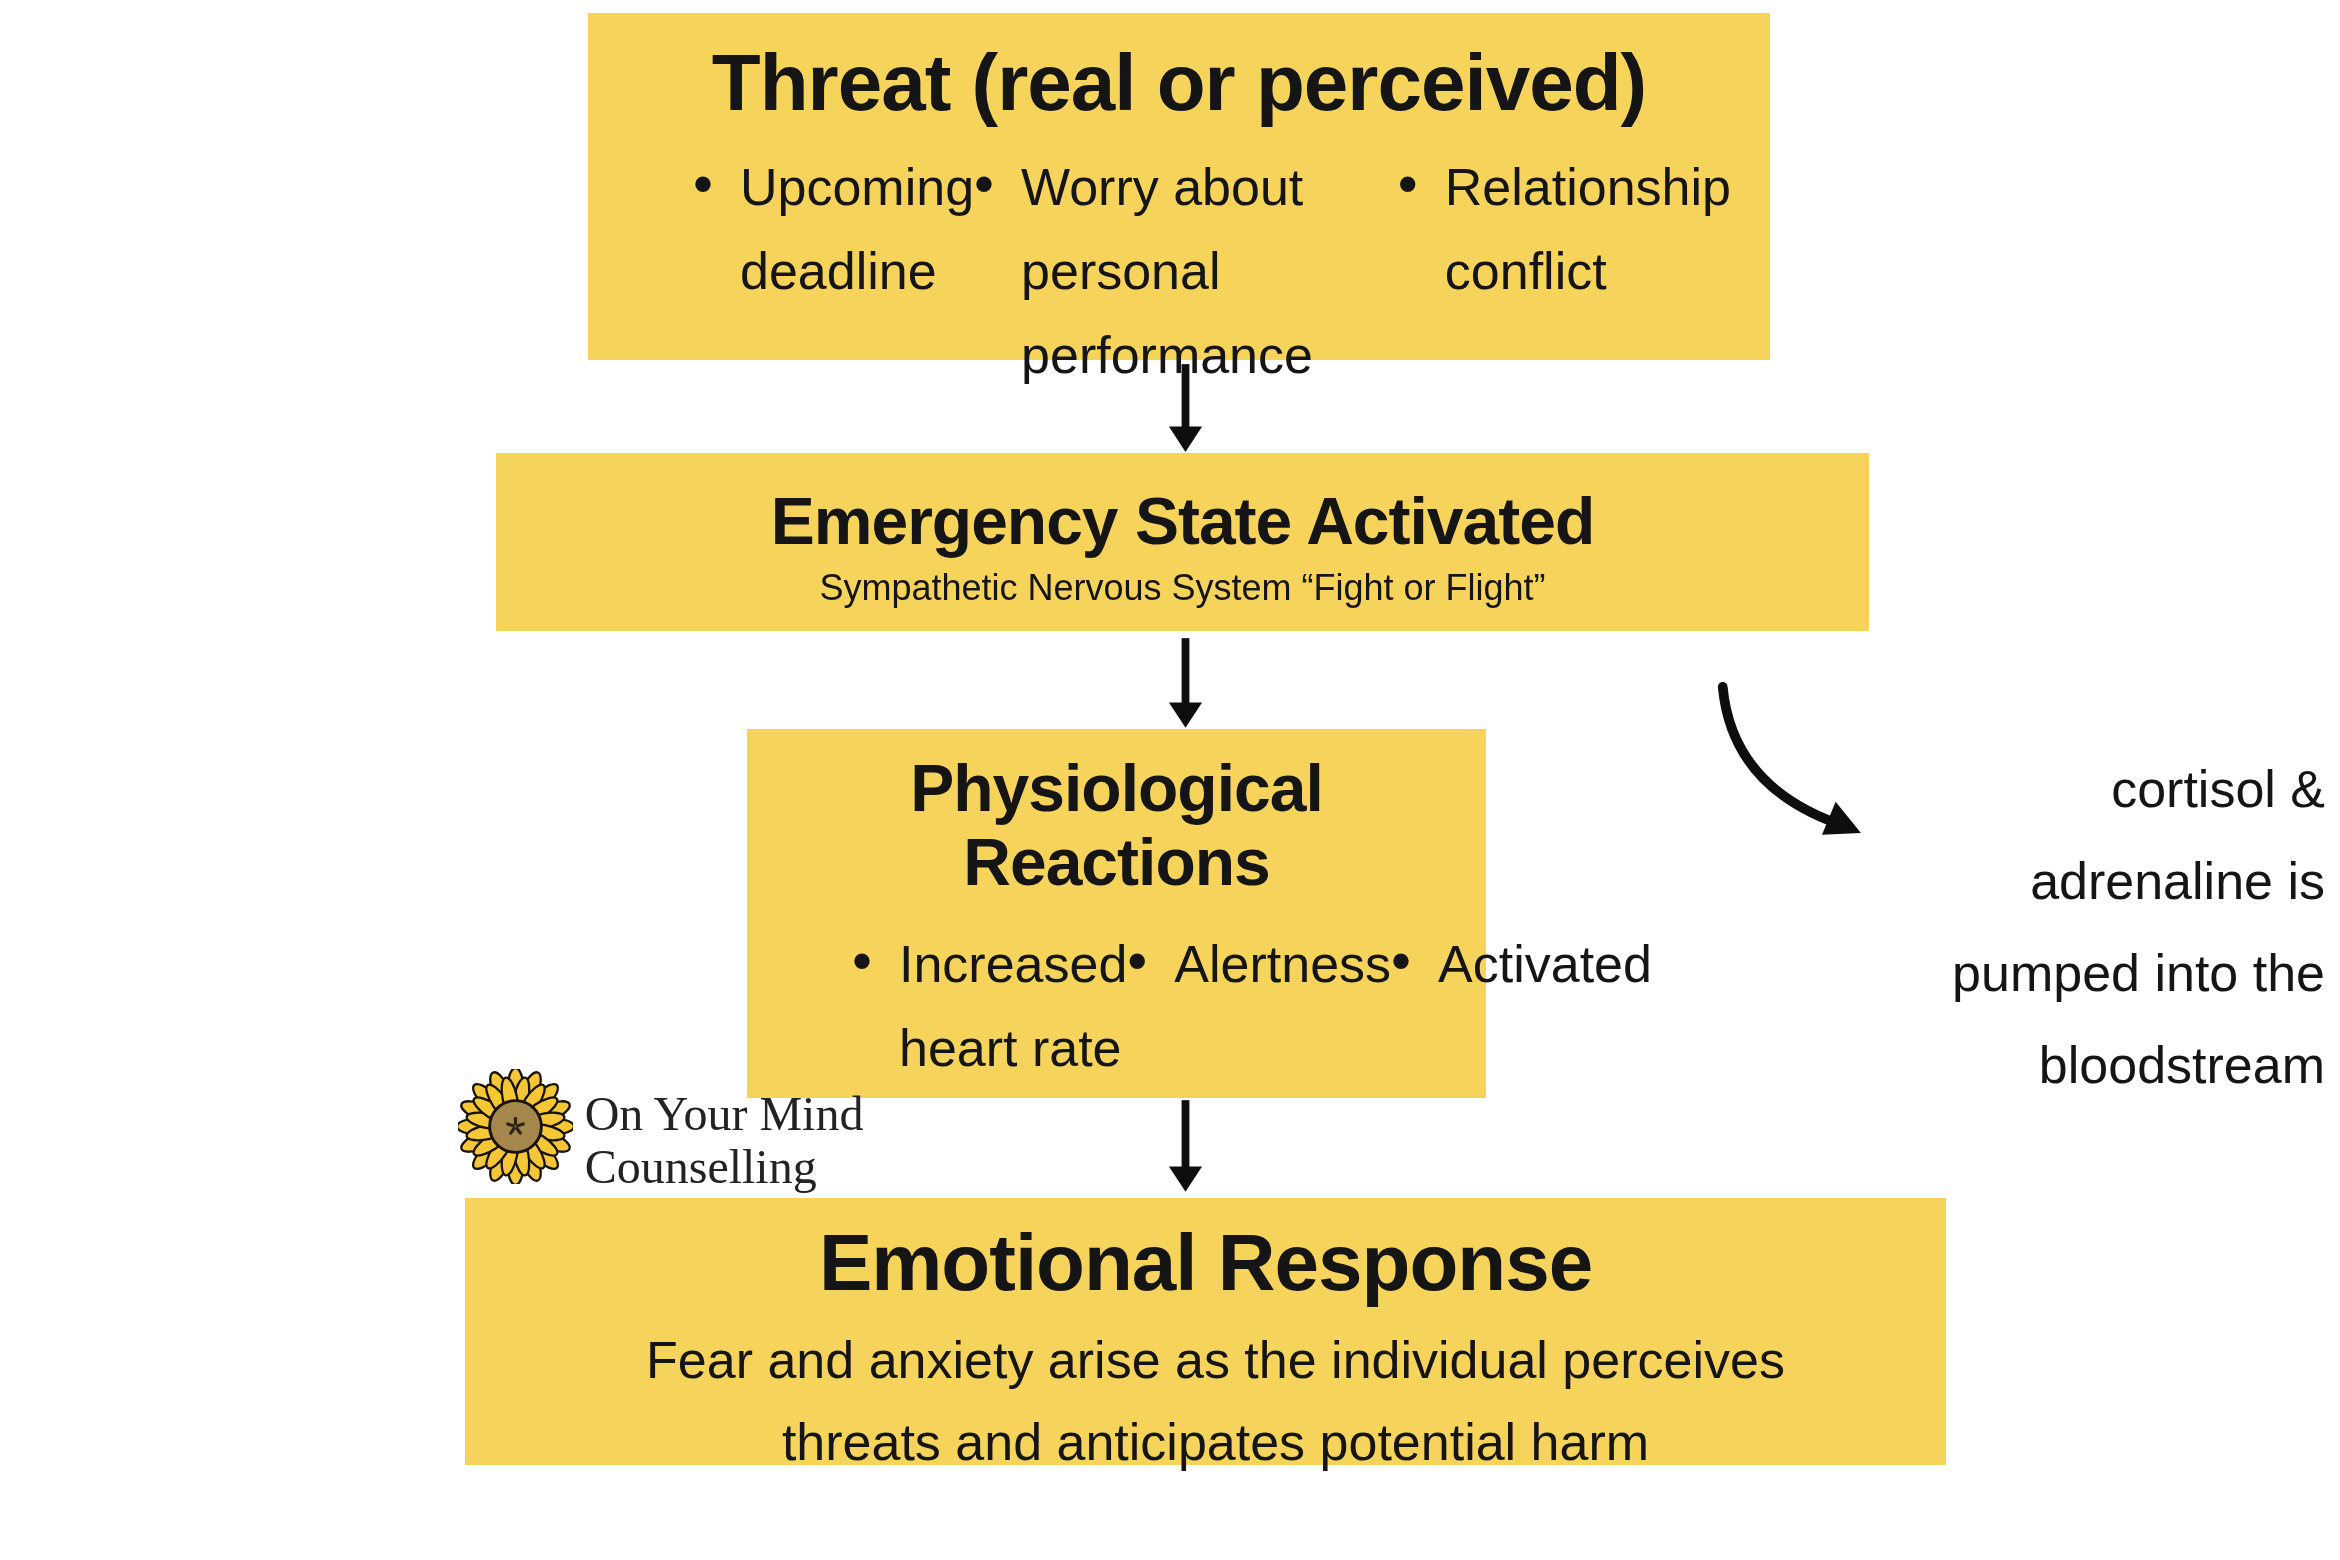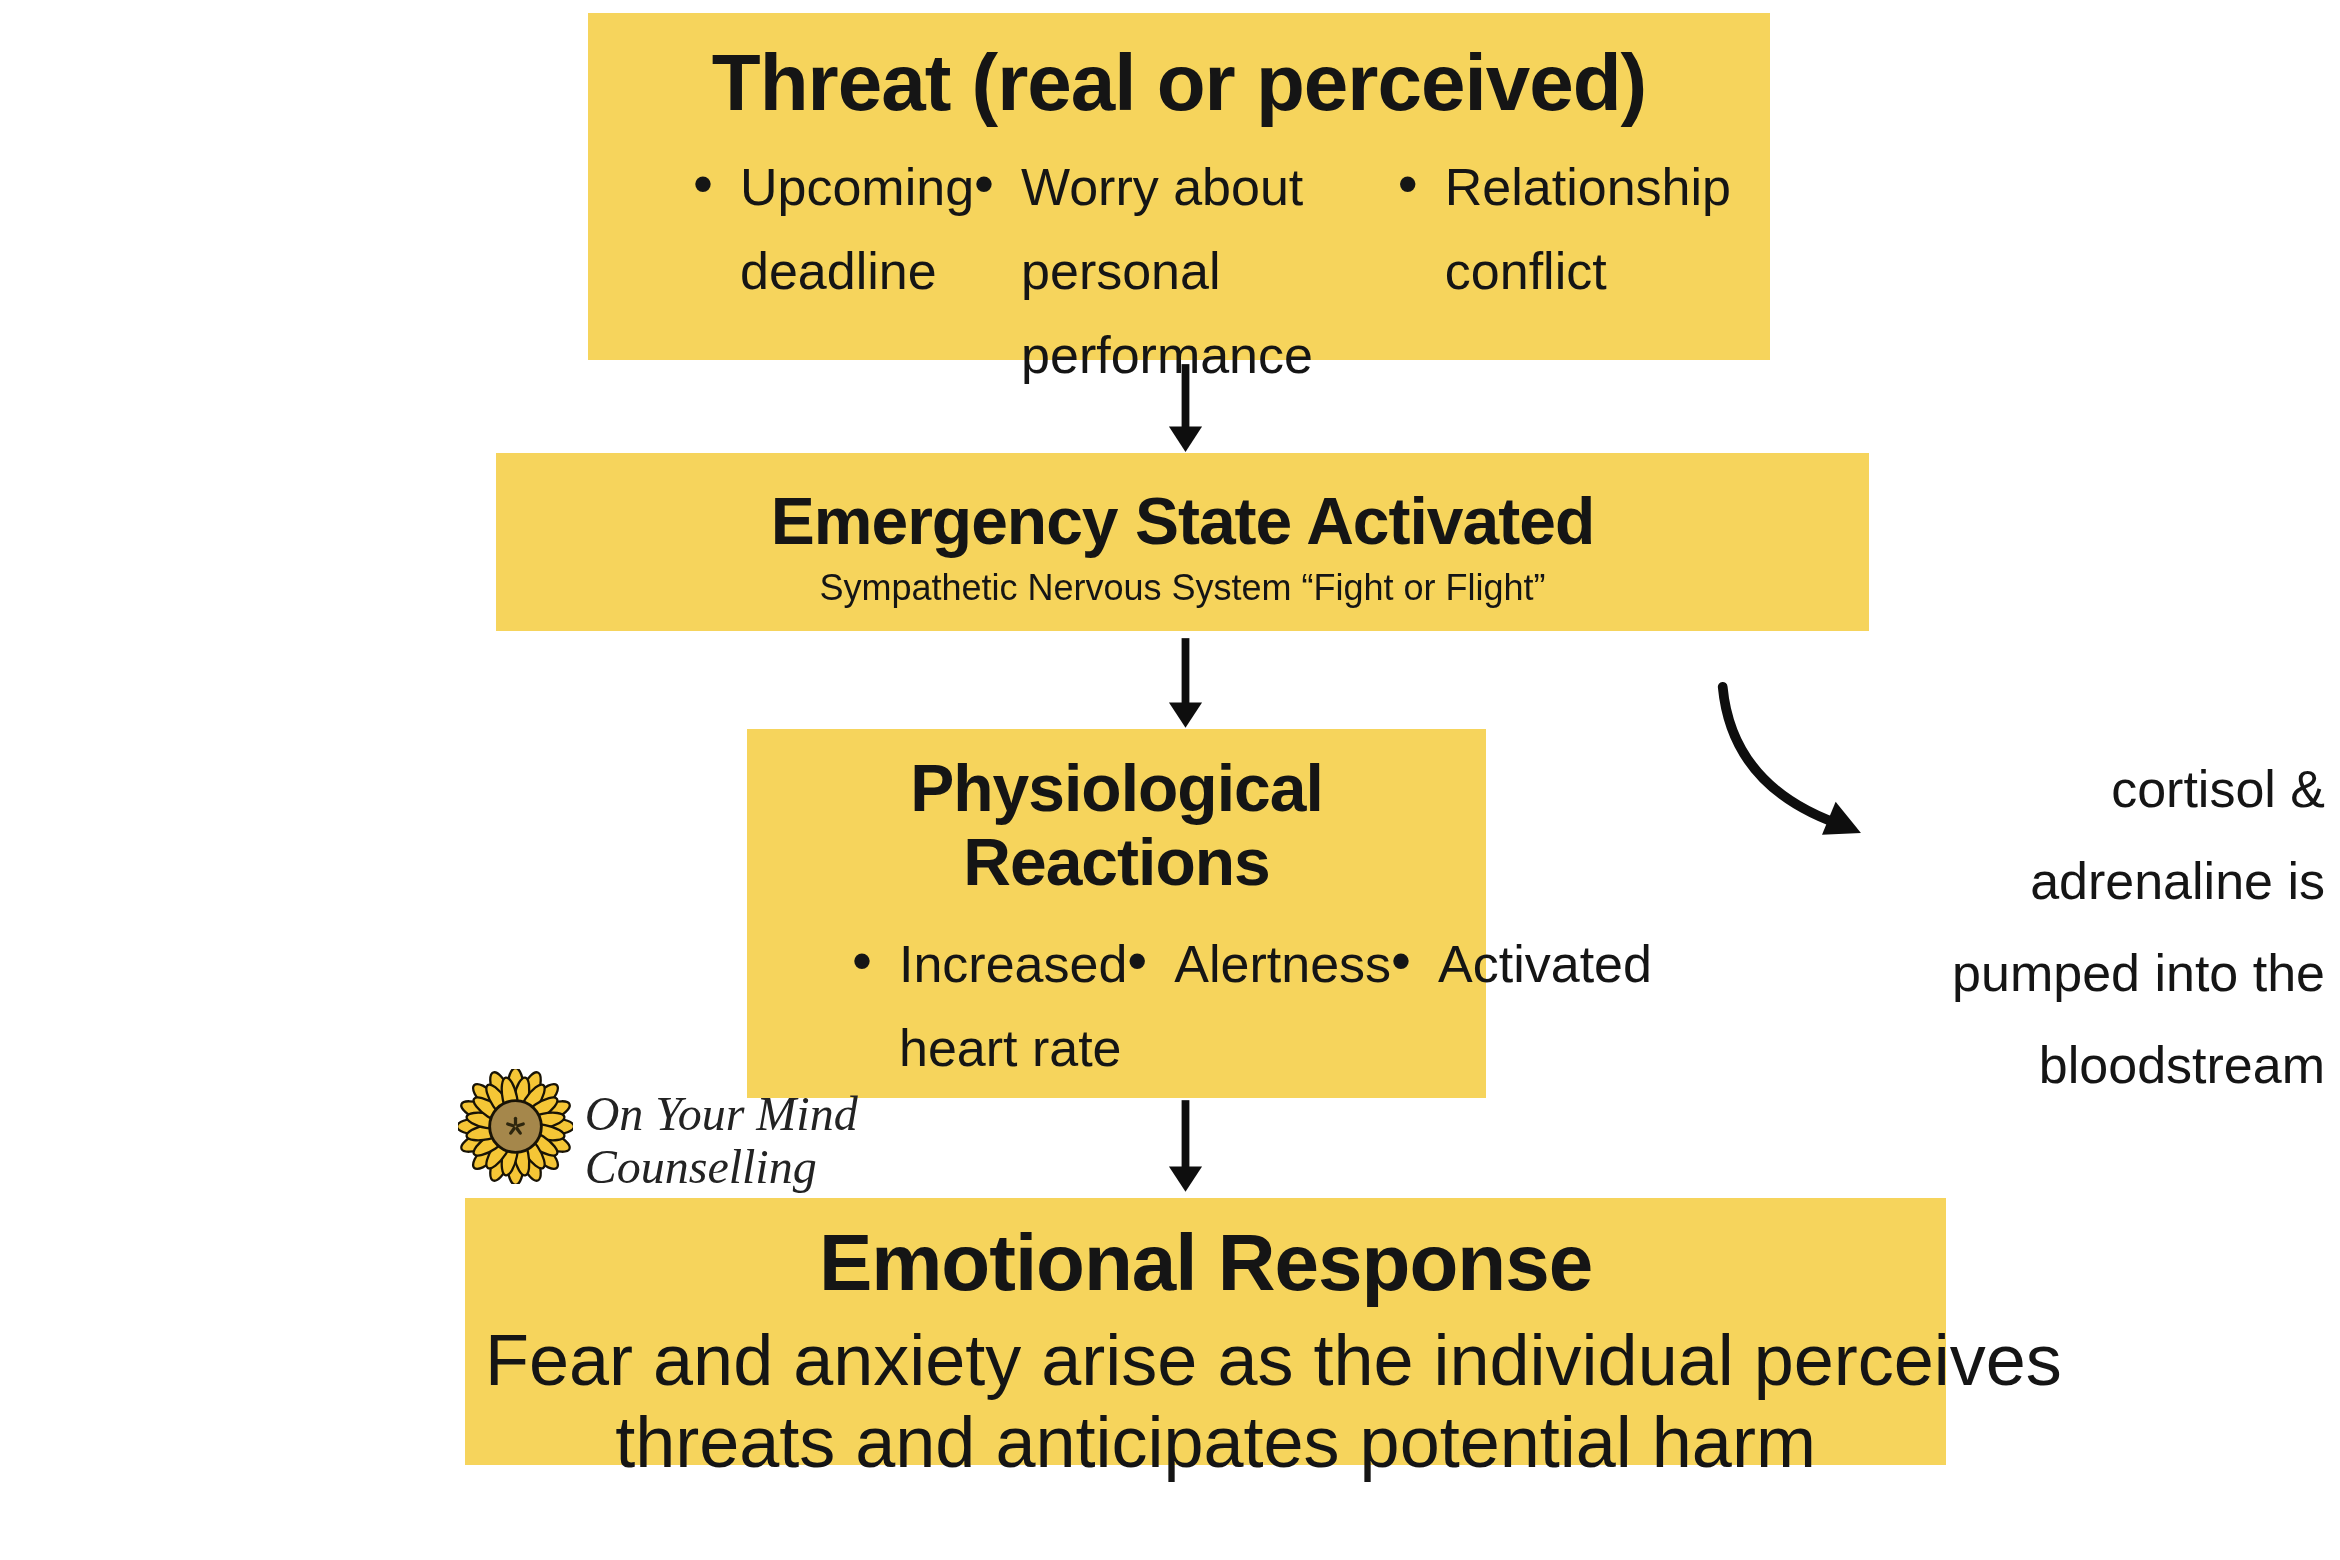--- a/index.html
+++ b/index.html
@@ -55,21 +55,21 @@
     font-weight:400;
   }
   .bullet-item::before{
     content:"\2022";
     font-size:57px;
     margin-right:27px;
     position:relative;
     top:-2px;
   }
   .body-line{
-    font-size:72px;
+    font-size:52px;
     line-height:82px;
     white-space:nowrap;
     padding-left:20px;
   }
   #box-threat{left:588px;top:12.7px;width:1182px;height:347px;padding:25px 39px 0 39px;}
   #box-threat .bullet-list{padding-left:66px;margin-top:15.6px;}
   #box-emergency{left:496px;top:453px;width:1373px;height:178px;padding-top:32px;}
   #box-physio{left:747px;top:729px;width:739px;height:369px;padding:23.4px 29px 0 29px;}
   #box-physio .bullet-list{padding-left:76px;margin-top:19.5px;}
   #box-emotional{left:465px;top:1198px;width:1481px;height:267px;padding-top:19.5px;}
@@ -89,21 +89,20 @@
   #logo{position:absolute;left:458px;top:1069px;display:flex;align-items:flex-start;}
   #sunflower{width:115px;height:115px;}
   #logo-text{
     font-family:"Liberation Serif", serif;
     color:var(--logo_text);
     font-size:48px;
     line-height:53px;
     margin-left:11.7px;
     margin-top:17.6px;
     text-align:left;
-    font-style:italic;
   }
 </style>
 </head>
 <body>
 
 <div class="canvas">
 
   <div class="fbox" id="box-threat">
     <h2 class="box-title title-lg">Threat (real or perceived)</h2>
     <div class="bullet-list">

